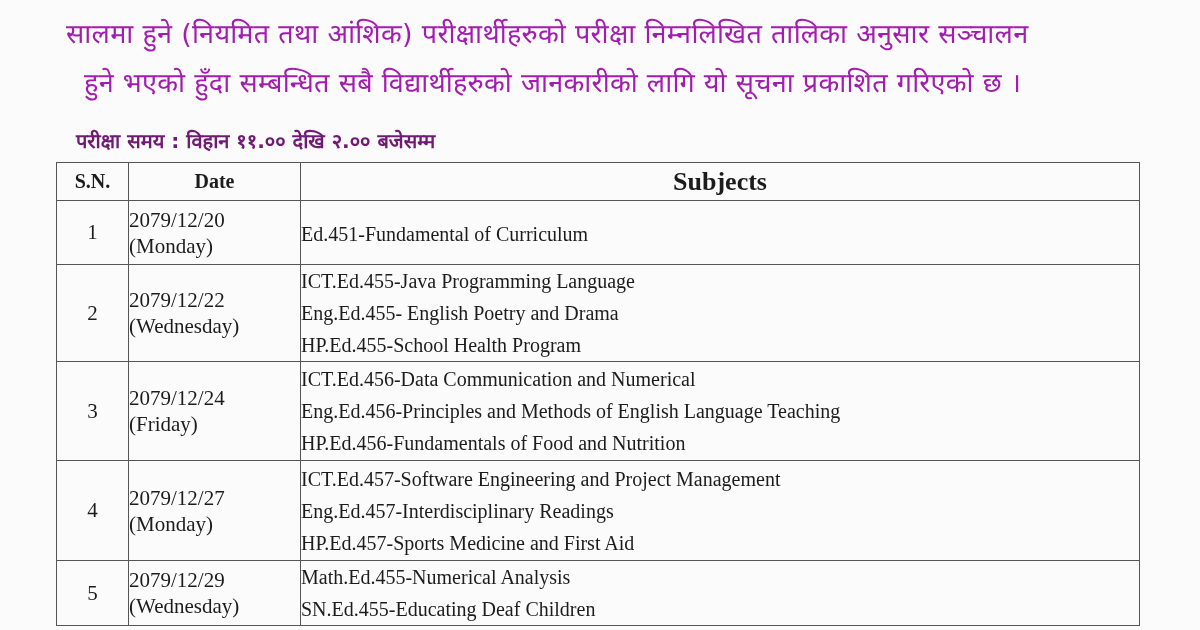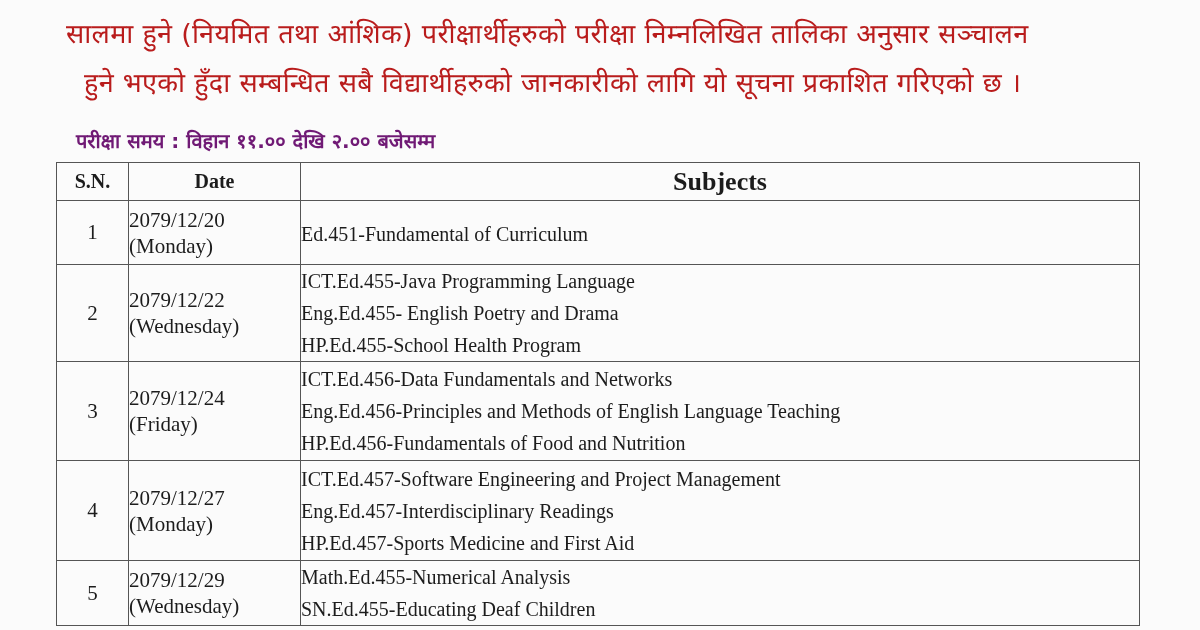--- a/index.html
+++ b/index.html
@@ -27,21 +27,21 @@
     letter-spacing: 6px;
     overflow: hidden;
     white-space: nowrap;
   }
   .para {
     position: absolute;
     left: 66px;
     width: 1090px;
     font-family: "DejaVu Sans", sans-serif;
     font-size: 27px;
-    color: #b91c1c;
+    color: #a21caf;
     white-space: nowrap;
     letter-spacing: 0.3px;
   }
   .para.line1 { top: 14px; }
   .para.line2 { top: 63px; left: 84px; }
   .exam-time {
     position: absolute;
     left: 76px;
     top: 127px;
     font-family: "DejaVu Sans", sans-serif;
@@ -130,21 +130,21 @@
         <span class="subj-line">HP.Ed.455-School Health Program</span>
       </td>
     </tr>
     <tr class="r3">
       <td class="sn">3</td>
       <td class="date">
         <span class="subj-line">2079/12/24</span>
         <span class="subj-line">(Friday)</span>
       </td>
       <td class="subj">
-        <span class="subj-line">ICT.Ed.456-Data Fundamentals and Networks</span>
+        <span class="subj-line">ICT.Ed.456-Data Communication and Numerical</span>
         <span class="subj-line">Eng.Ed.456-Principles and Methods of English Language Teaching</span>
         <span class="subj-line">HP.Ed.456-Fundamentals of Food and Nutrition</span>
       </td>
     </tr>
     <tr class="r4">
       <td class="sn">4</td>
       <td class="date">
         <span class="subj-line">2079/12/27</span>
         <span class="subj-line">(Monday)</span>
       </td>

